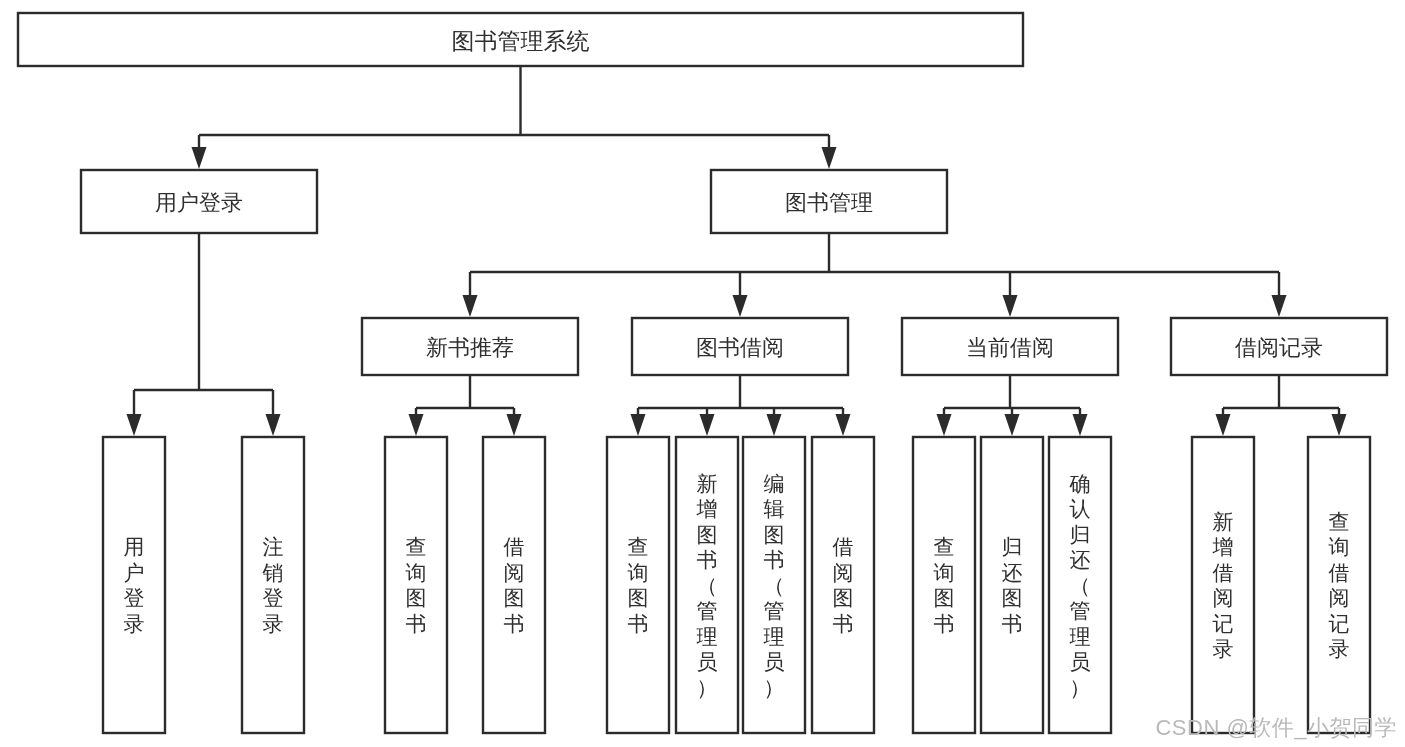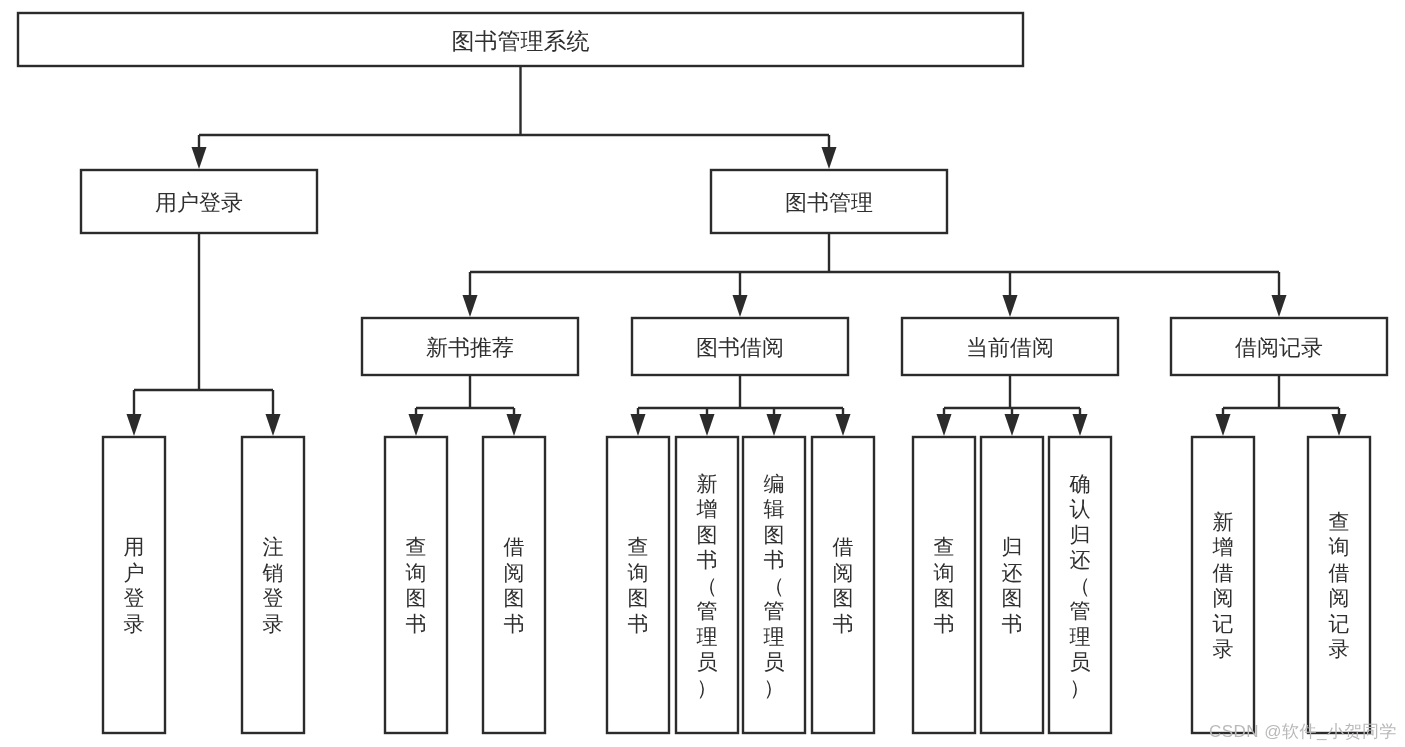--- a/index.html
+++ b/index.html
@@ -42,21 +42,21 @@
   }
   .arrow-head {
     fill: #2b2b2b;
     stroke: none;
   }
   .watermark-text {
     position: absolute;
     right: 8px;
     bottom: 4px;
     font-family: "Liberation Sans", "DejaVu Sans", sans-serif;
-    font-size: 17px;
+    font-size: 22px;
     color: #b9b9b9;
     letter-spacing: 0.5px;
     user-select: none;
     white-space: nowrap;
     margin-left: 40px;
   }
 </style>
 </head>
 <body>
 

